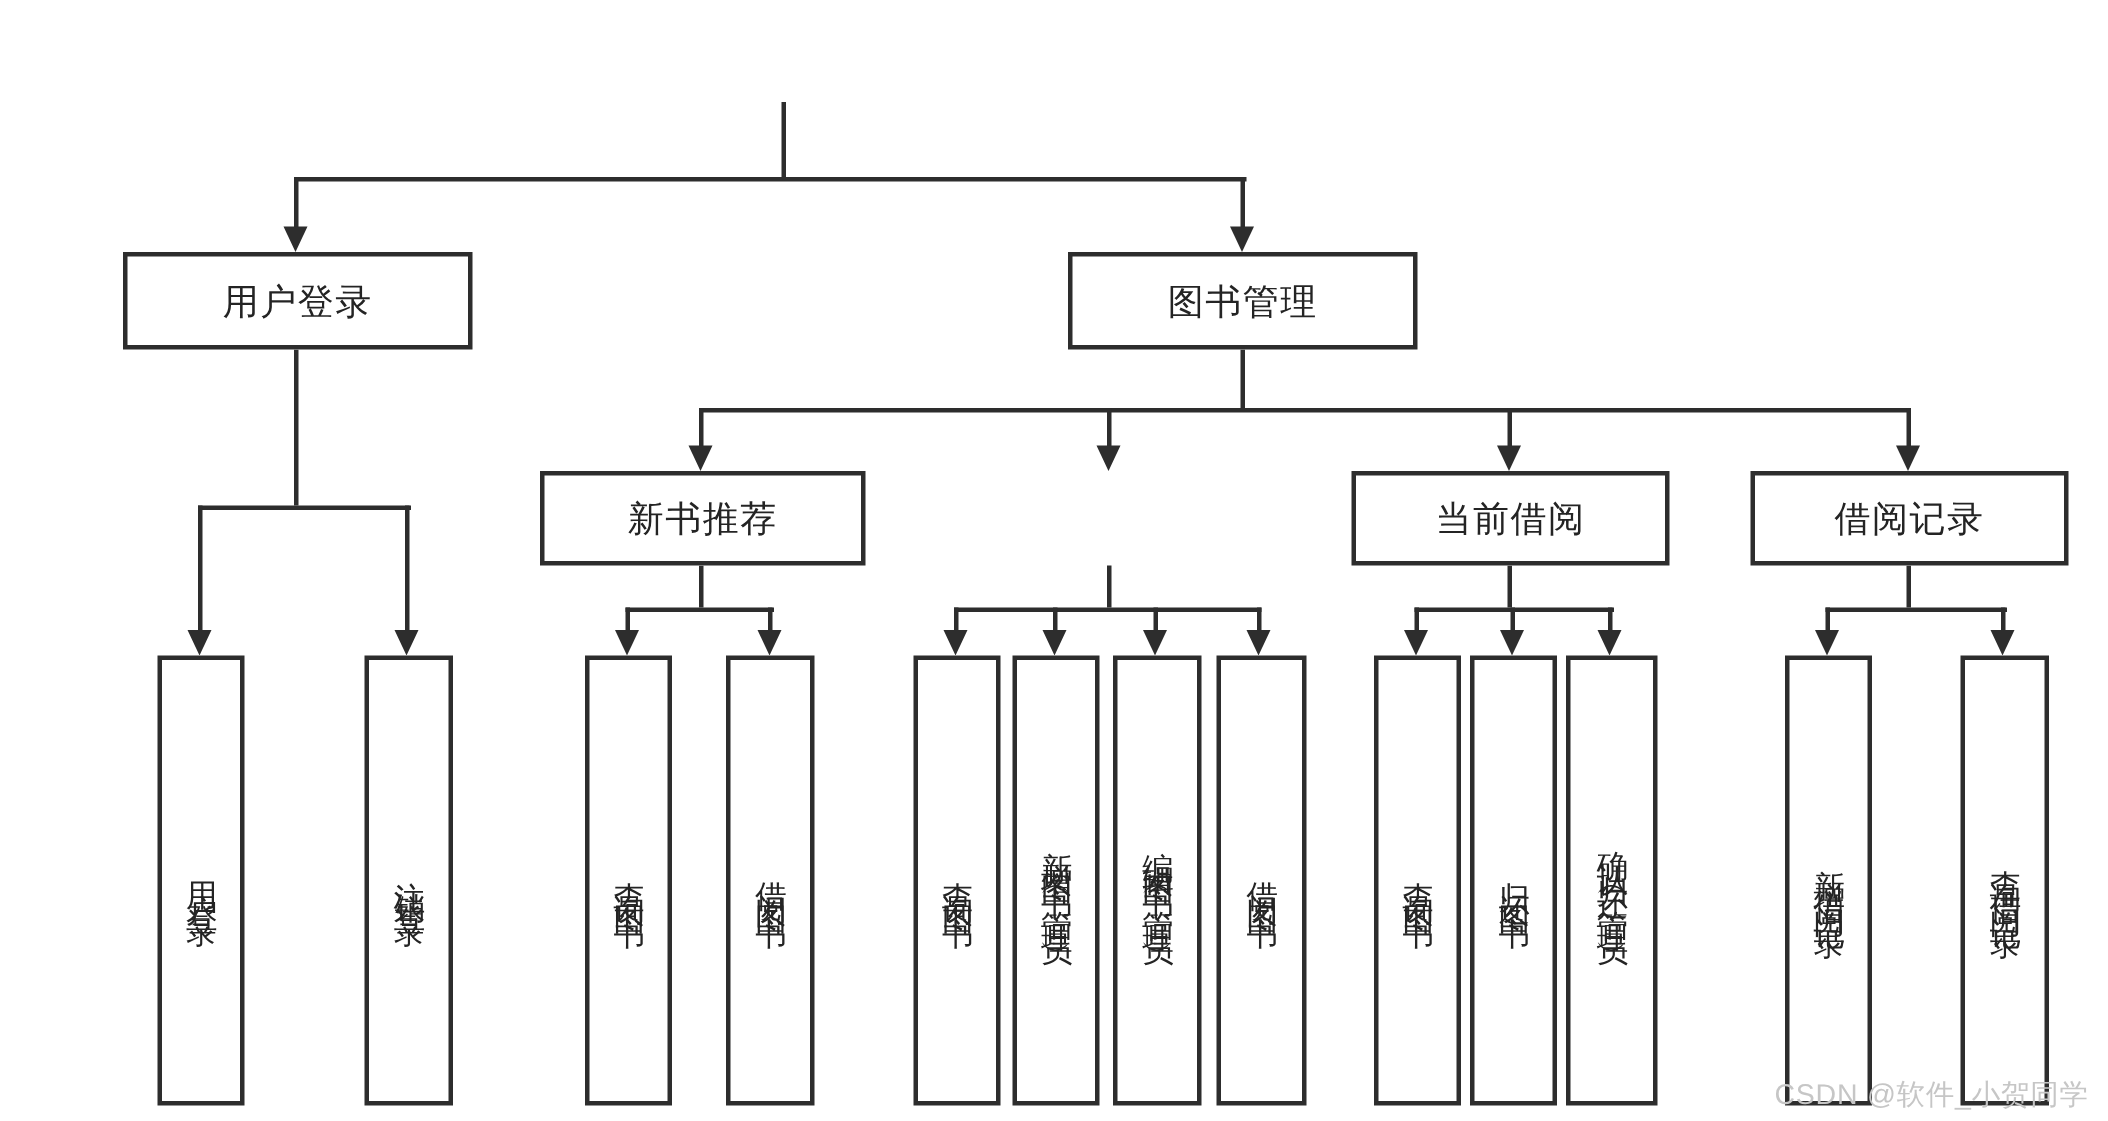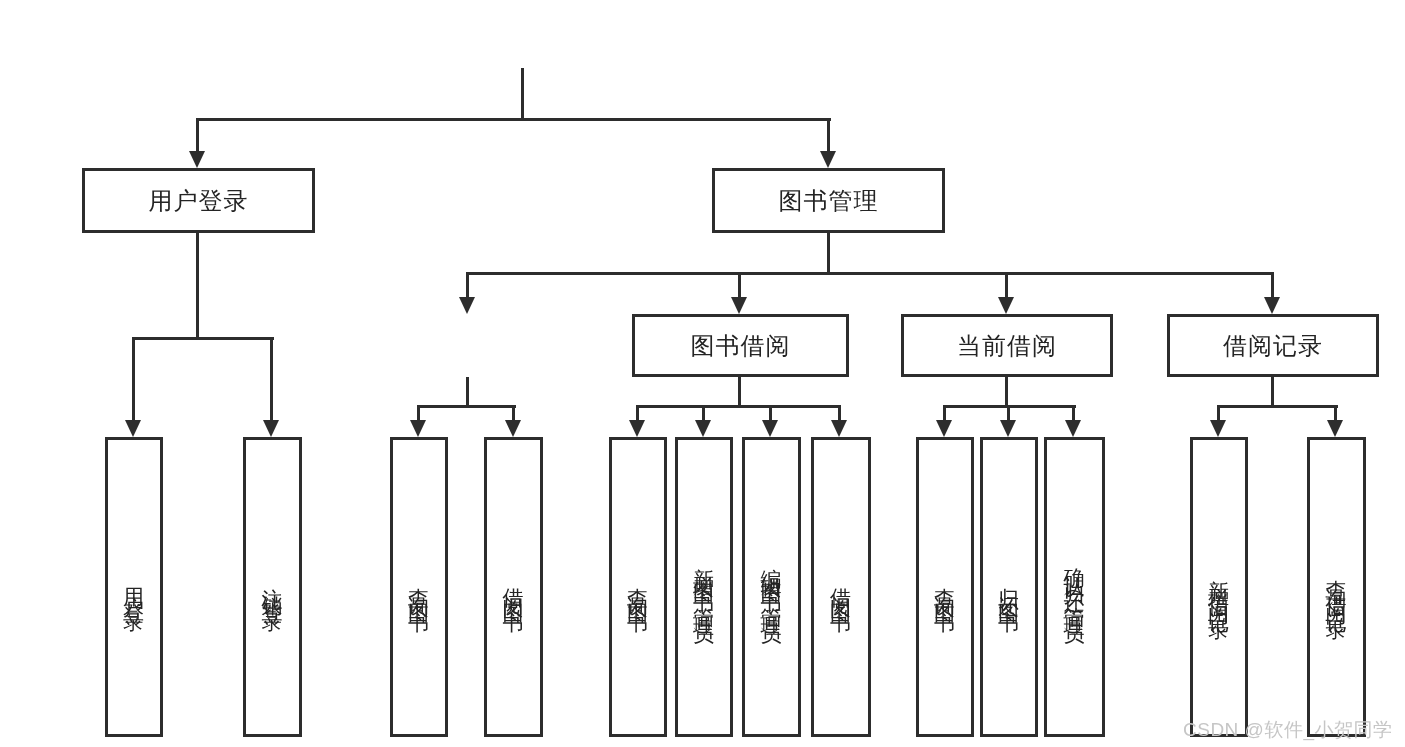--- a/index.html
+++ b/index.html
@@ -89,22 +89,22 @@
   <div class="ln" style="left:466px; top:272px; width:808px; height:3px;"></div>
   <div class="ln" style="left:466px; top:272px; width:3px; height:26px;"></div>
   <div class="ah" style="left:459px; top:297px;"></div>
   <div class="ln" style="left:738px; top:272px; width:3px; height:26px;"></div>
   <div class="ah" style="left:731px; top:297px;"></div>
   <div class="ln" style="left:1005px; top:272px; width:3px; height:26px;"></div>
   <div class="ah" style="left:998px; top:297px;"></div>
   <div class="ln" style="left:1271px; top:272px; width:3px; height:26px;"></div>
   <div class="ah" style="left:1264px; top:297px;"></div>
 
-  <div class="box" style="left:632px; top:314px; width:217px; height:63px;">
-    <span>图书借阅</span>
+  <div class="box" style="left:360px; top:314px; width:217px; height:63px;">
+    <span>新书推荐</span>
   </div>
   <div class="box" style="left:901px; top:314px; width:212px; height:63px;">
     <span>当前借阅</span>
   </div>
   <div class="box" style="left:1167px; top:314px; width:212px; height:63px;">
     <span>借阅记录</span>
   </div>
 
   <div class="ln" style="left:466px; top:377px; width:3px; height:28px;"></div>
   <div class="ln" style="left:417px; top:405px; width:99px; height:3px;"></div>

